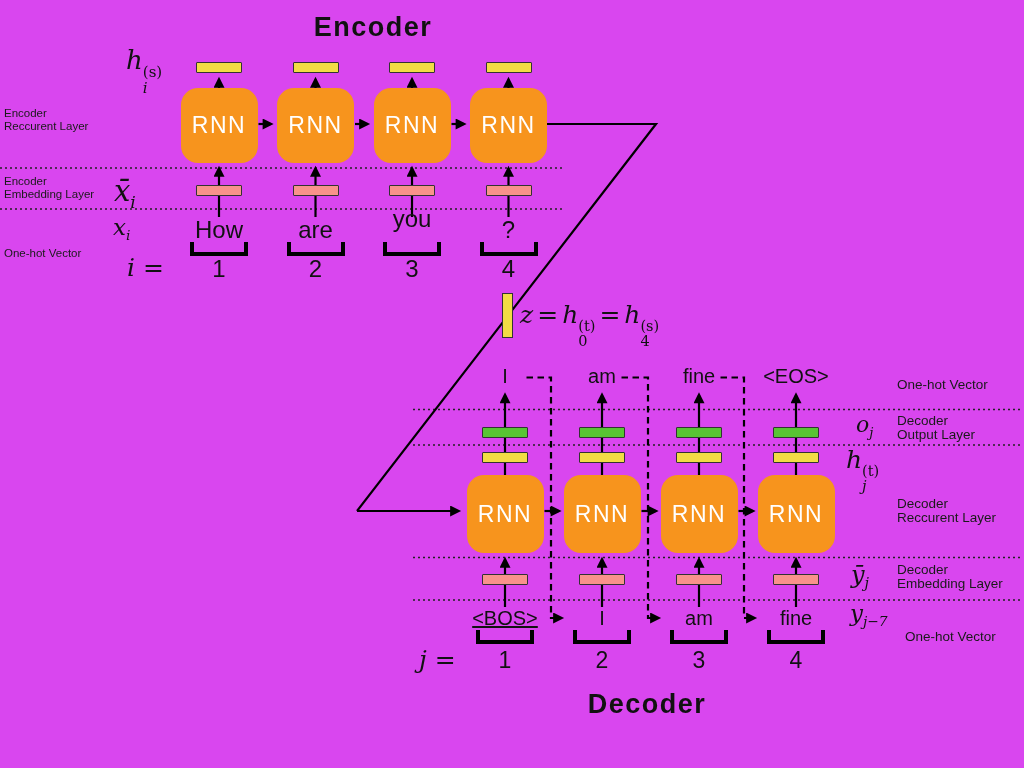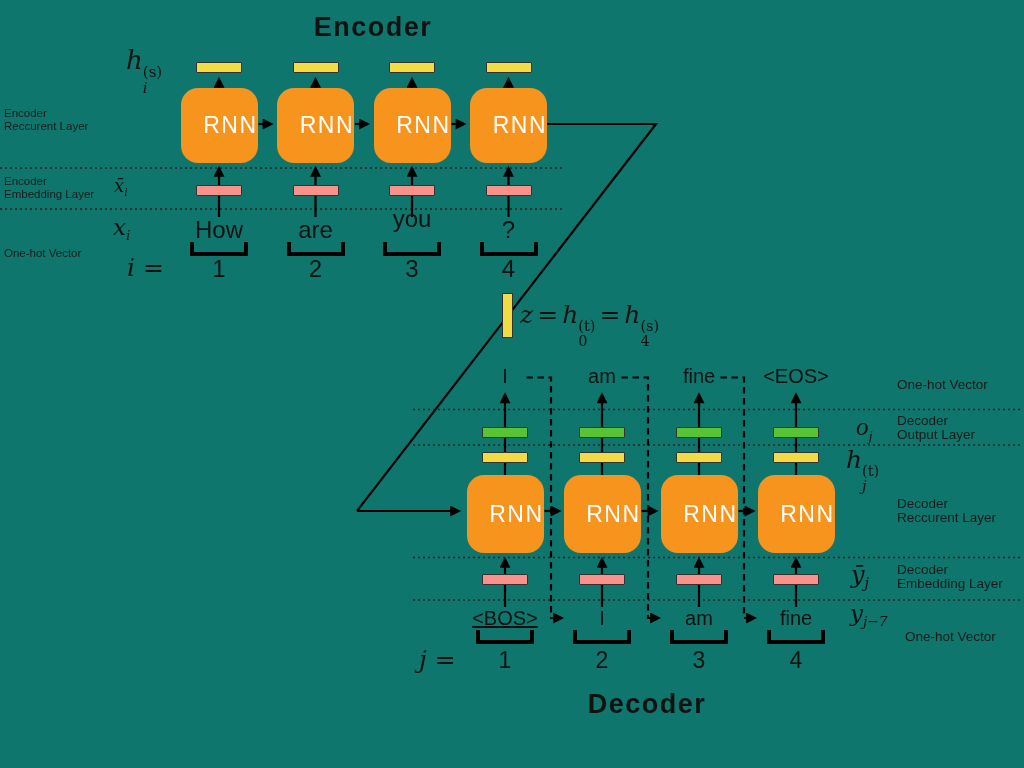--- a/index.html
+++ b/index.html
@@ -1,27 +1,27 @@
 <!DOCTYPE html>
 <html><head>
 <meta charset="utf-8">
 <style>
   html,body{margin:0;padding:0;background:#fff;}
   #canvas{
-    position:relative;width:1024px;height:768px;background:#0f766e;overflow:hidden;
+    position:relative;width:1024px;height:768px;background:#d946ef;overflow:hidden;
     font-family:"Liberation Sans",sans-serif;color:#111;
   }
   #wires{position:absolute;left:0;top:0;width:1024px;height:768px;}
   .bar{position:absolute;box-sizing:border-box;border:1.6px solid #333;border-radius:1px;}
   .bar.yellow{background:#F2DC45;}
   .bar.green{background:#58C433;}
   .bar.pink{background:#F9928B;}
   .rnn{
     position:absolute;width:77px;background:#F7941D;border-radius:17px;
-    color:#fff;display:flex;align-items:center;justify-content:flex-end;
+    color:#fff;display:flex;align-items:center;justify-content:center;
     font-size:23px;letter-spacing:1.5px;
   }
   .rnn.enc{height:75px;}
   .rnn.dec{height:78px;}
   .word{position:absolute;text-align:center;line-height:1.1;}
   .word.enc{width:90px;font-size:24px;}
   .word.dec{width:110px;font-size:20px;}
   .bracket{
     position:absolute;width:58px;height:14px;box-sizing:border-box;
     border-left:4px solid #000;border-right:4px solid #000;border-bottom:4px solid #000;
@@ -108,21 +108,21 @@
   <div class="side left" style="left:4px;top:107px;">Encoder
 Reccurent Layer</div>
   <div class="side left" style="left:4px;top:175px;">Encoder
 Embedding Layer</div>
   <div class="side left" style="left:4px;top:247px;">One-hot Vector</div>
 
   <div class="math" style="left:126px;top:47px;font-size:26px;"><span>h</span><span class="ss">
         <span class="rm">(s)</span>
         <span>i</span>
       </span></div>
-  <div class="math" style="left:114px;top:177px;font-size:18px;"><span>x̄</span><span class="sb">i</span></div>
+  <div class="math" style="left:114px;top:177px;font-size:29px;"><span>x̄</span><span class="sb">i</span></div>
   <div class="math" style="left:113px;top:216px;font-size:23px;"><span>x</span><span class="sb">i</span></div>
   <div class="math" style="left:127px;top:255px;font-size:25px;">i =</div>
 
   <div class="bar yellow" style="left:196px;top:62px;width:46px;height:11px;"></div>
   <div class="bar yellow" style="left:292.5px;top:62px;width:46px;height:11px;"></div>
   <div class="bar yellow" style="left:389px;top:62px;width:46px;height:11px;"></div>
   <div class="bar yellow" style="left:485.5px;top:62px;width:46px;height:11px;"></div>
 
   <div class="rnn enc" style="left:180.5px;top:88px;">
       <span>RNN</span>
@@ -210,21 +210,21 @@
   <div class="bracket" style="left:573px;top:630px;"></div>
   <div class="bracket" style="left:670px;top:630px;"></div>
   <div class="bracket" style="left:767px;top:630px;"></div>
 
   <div class="num dec" style="left:450px;top:647px;">1</div>
   <div class="num dec" style="left:547px;top:647px;">2</div>
   <div class="num dec" style="left:644px;top:647px;">3</div>
   <div class="num dec" style="left:741px;top:647px;">4</div>
 
   <div class="math" style="left:419px;top:647px;font-size:25px;">j =</div>
-  <div class="math" style="left:856px;top:414px;font-size:25px;font-family:Liberation Serif, serif;"><span>o</span><span class="sb">j</span></div>
+  <div class="math" style="left:856px;top:414px;font-size:22px;"><span>o</span><span class="sb">j</span></div>
   <div class="math" style="left:846px;top:447px;font-size:25px;"><span>h</span><span class="ss">
         <span class="rm">(t)</span>
         <span>j</span>
       </span></div>
   <div class="math" style="left:851px;top:563px;font-size:24px;"><span>ȳ</span><span class="sb">j</span></div>
   <div class="math" style="left:850px;top:602px;font-size:23px;"><span>y</span><span class="sb">j−7</span></div>
 
   <div class="side right" style="left:897px;top:378px;">One-hot Vector</div>
   <div class="side right" style="left:897px;top:414px;">Decoder
 Output Layer</div>

